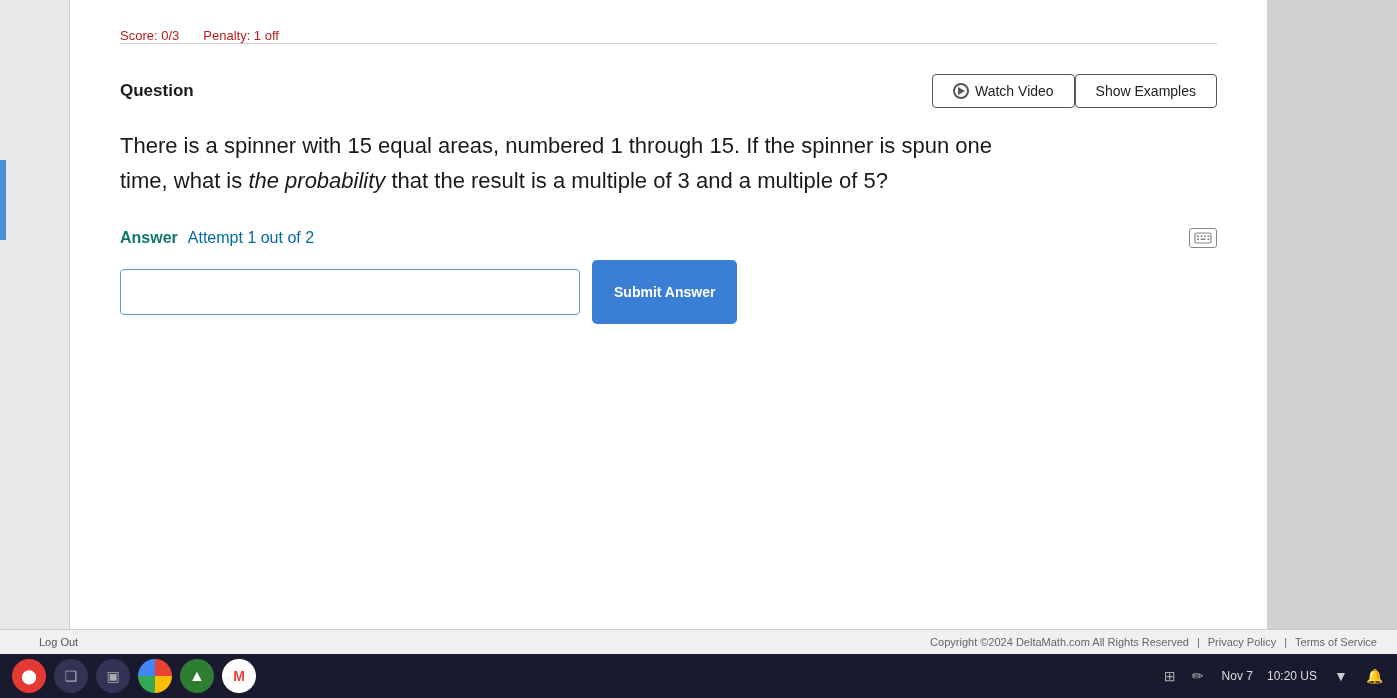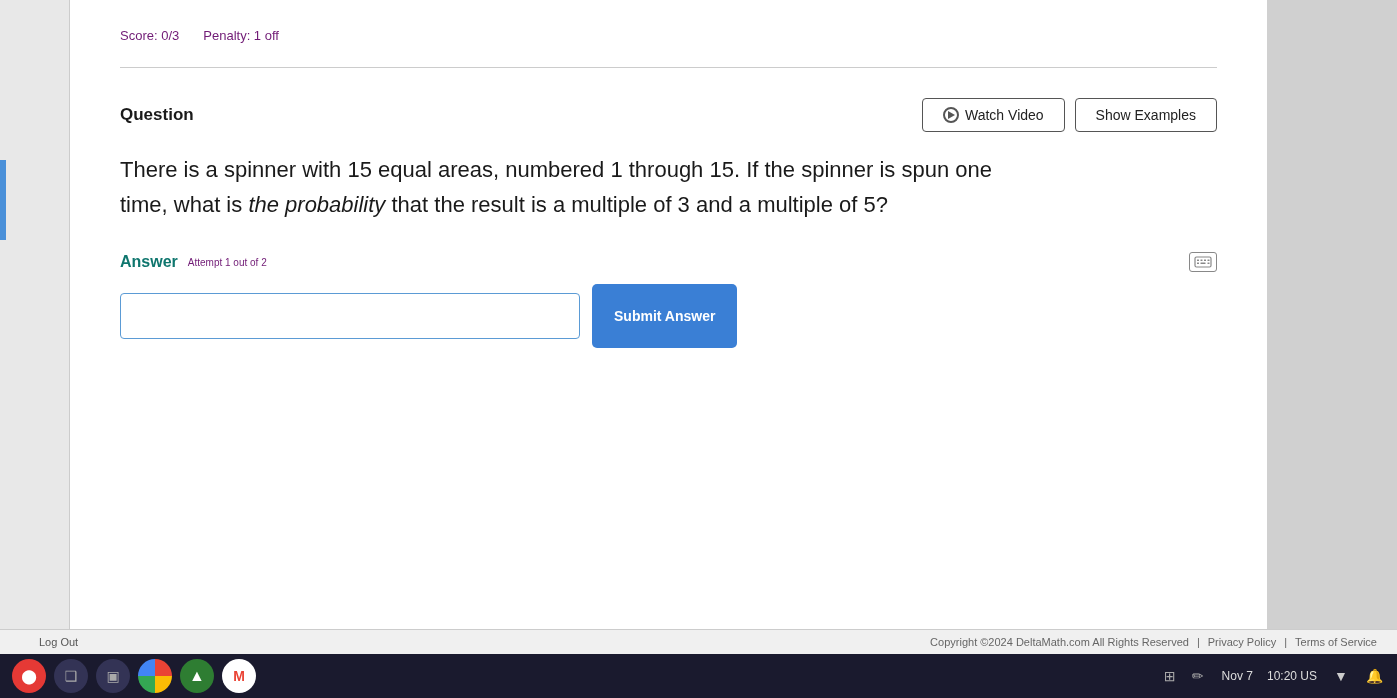--- a/index.html
+++ b/index.html
@@ -48,23 +48,23 @@
       font-size: 24px;
       font-weight: 700;
       color: #1a1a1a;
       margin-bottom: 18px;
     }
 
     .score-bar {
       display: flex;
       align-items: center;
       gap: 24px;
-      margin-bottom: 24px;
+      margin-bottom: 0;
       font-size: 13px;
-      color: #701a75;
+      color: #b91c1c;
     }
 
     .score-text { font-weight: 500; }
     .penalty-text { font-weight: 500; }
 
     .divider {
       border: none;
       border-top: 1px solid #ccc;
       margin-bottom: 30px;
     }
@@ -77,21 +77,20 @@
     }
 
     .question-label {
       font-size: 17px;
       font-weight: 700;
       color: #1a1a1a;
     }
 
     .header-buttons {
       display: flex;
-      gap: 10px;
     }
 
     .btn-outline {
       display: flex;
       align-items: center;
       gap: 6px;
       padding: 8px 20px;
       border: 1.5px solid #555;
       background: #fff;
       border-radius: 4px;
@@ -142,22 +141,22 @@
       margin-bottom: 12px;
     }
 
     .answer-label {
       font-size: 16px;
       font-weight: 700;
       color: #0f766e;
     }
 
     .attempt-label {
-      font-size: 10px;
-      color: #701a75;
+      font-size: 16px;
+      color: #0369a1;
     }
 
     .keyboard-icon {
       margin-left: auto;
       width: 28px;
       height: 20px;
       border: 1.5px solid #888;
       border-radius: 3px;
       display: flex;
       align-items: center;

